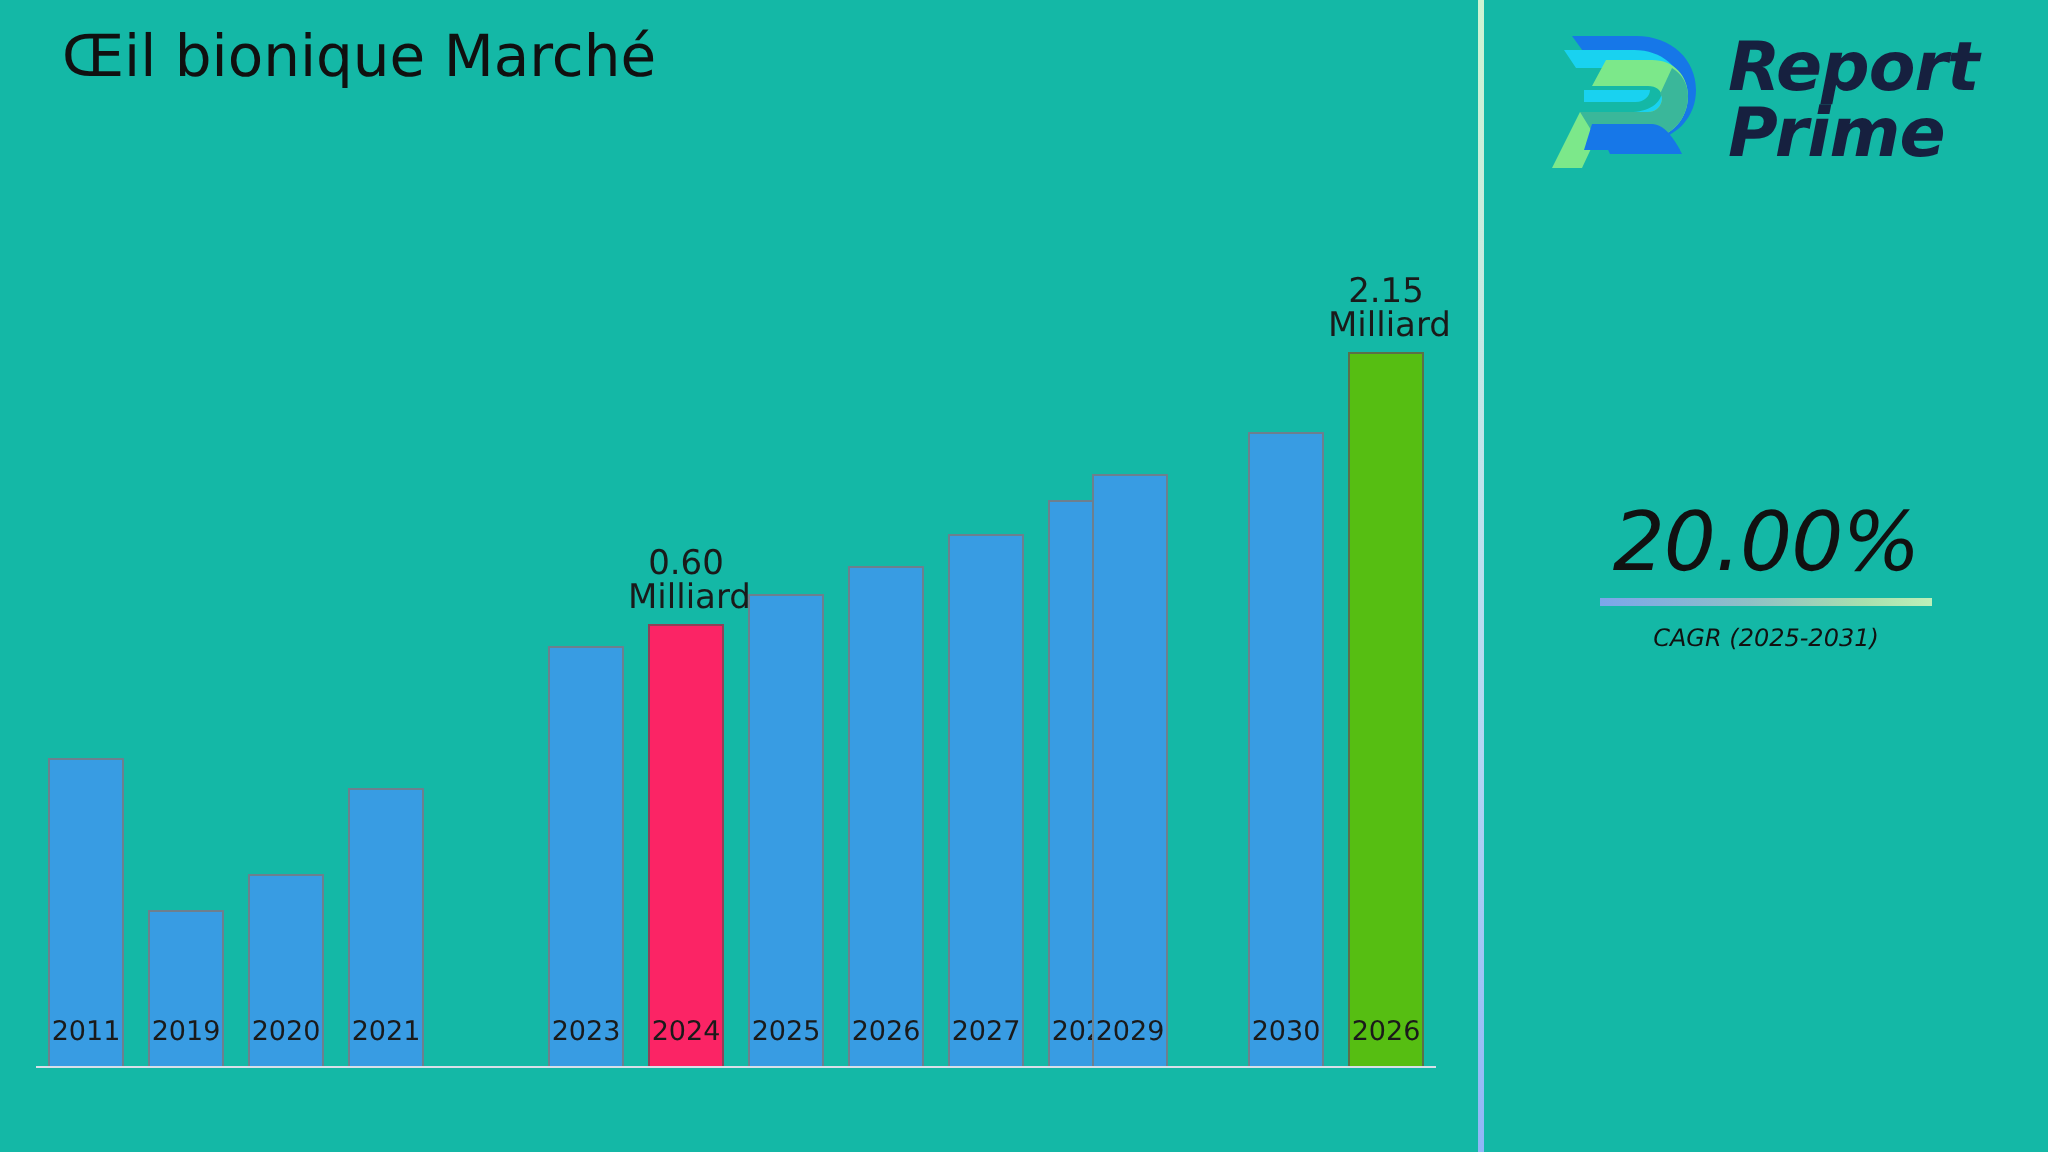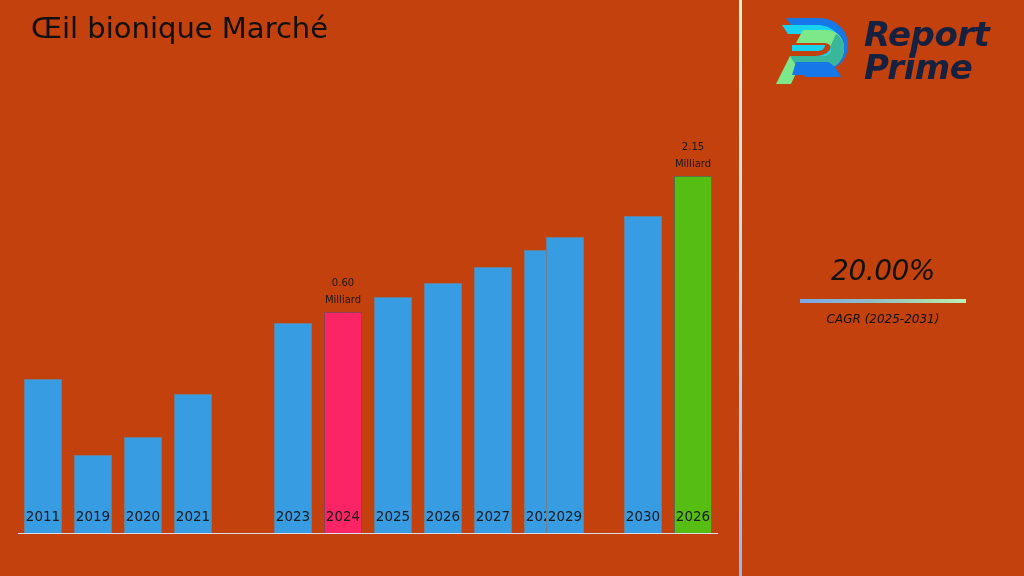--- a/index.html
+++ b/index.html
@@ -12,21 +12,21 @@
     height: 576px;
     background: #ecf2fb;
     font-family: "DejaVu Sans", "Liberation Sans", sans-serif;
     overflow: hidden;
     position: relative;
   }
   #page {
     position: relative;
     width: 1024px;
     height: 576px;
-    background: #c2410c;
+    background: #14b8a6;
   }
 
   
   #chart-title {
     position: absolute;
     left: 31px;
     top: 10px;
     font-size: 29px;
     line-height: 36px;
     color: #101010;
@@ -75,21 +75,21 @@
   }
   .bar.blue  { background: #389ce3; }
   .bar.pink  { background: #fb2465; border-color: #8e4158; }
   .bar.green { background: #56be12; border-color: #5c7048; }
 
   .bar-label {
     position: absolute;
     left: -4px;
     width: 58px;
     text-align: center;
-    font-size: 10px;
+    font-size: 17px;
     line-height: 17px;
     color: #1a1a1a;
   }
   .tick-label {
     position: absolute;
     bottom: 8px;
     width: 50px;
     left: 0px;
     text-align: center;
     font-size: 13.5px;
@@ -144,21 +144,21 @@
 
   
   #cagr-block {
     position: absolute;
     left: 0px;
     top: 247px;
     width: 282px;
     text-align: center;
   }
   #cagr-value {
-    font-size: 28px;
+    font-size: 41px;
     line-height: 48px;
     color: #111111;
     letter-spacing: -0.5px;
   }
   #cagr-rule {
     margin: 4px auto 5px auto;
     width: 166px;
     height: 4px;
     background: linear-gradient(to right, #7ba6ea 0%, #8fc0c6 45%, #a9e0ae 80%, #bdf0b9 100%);
   }

